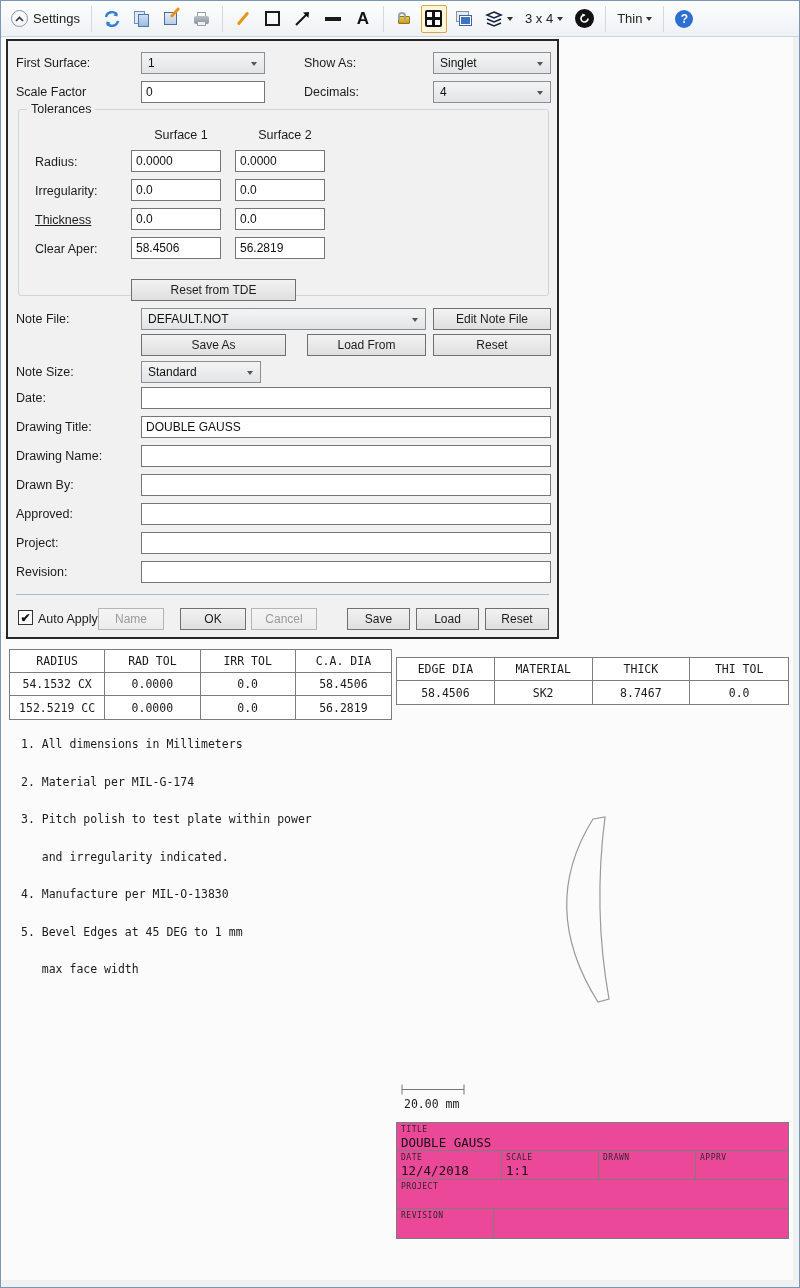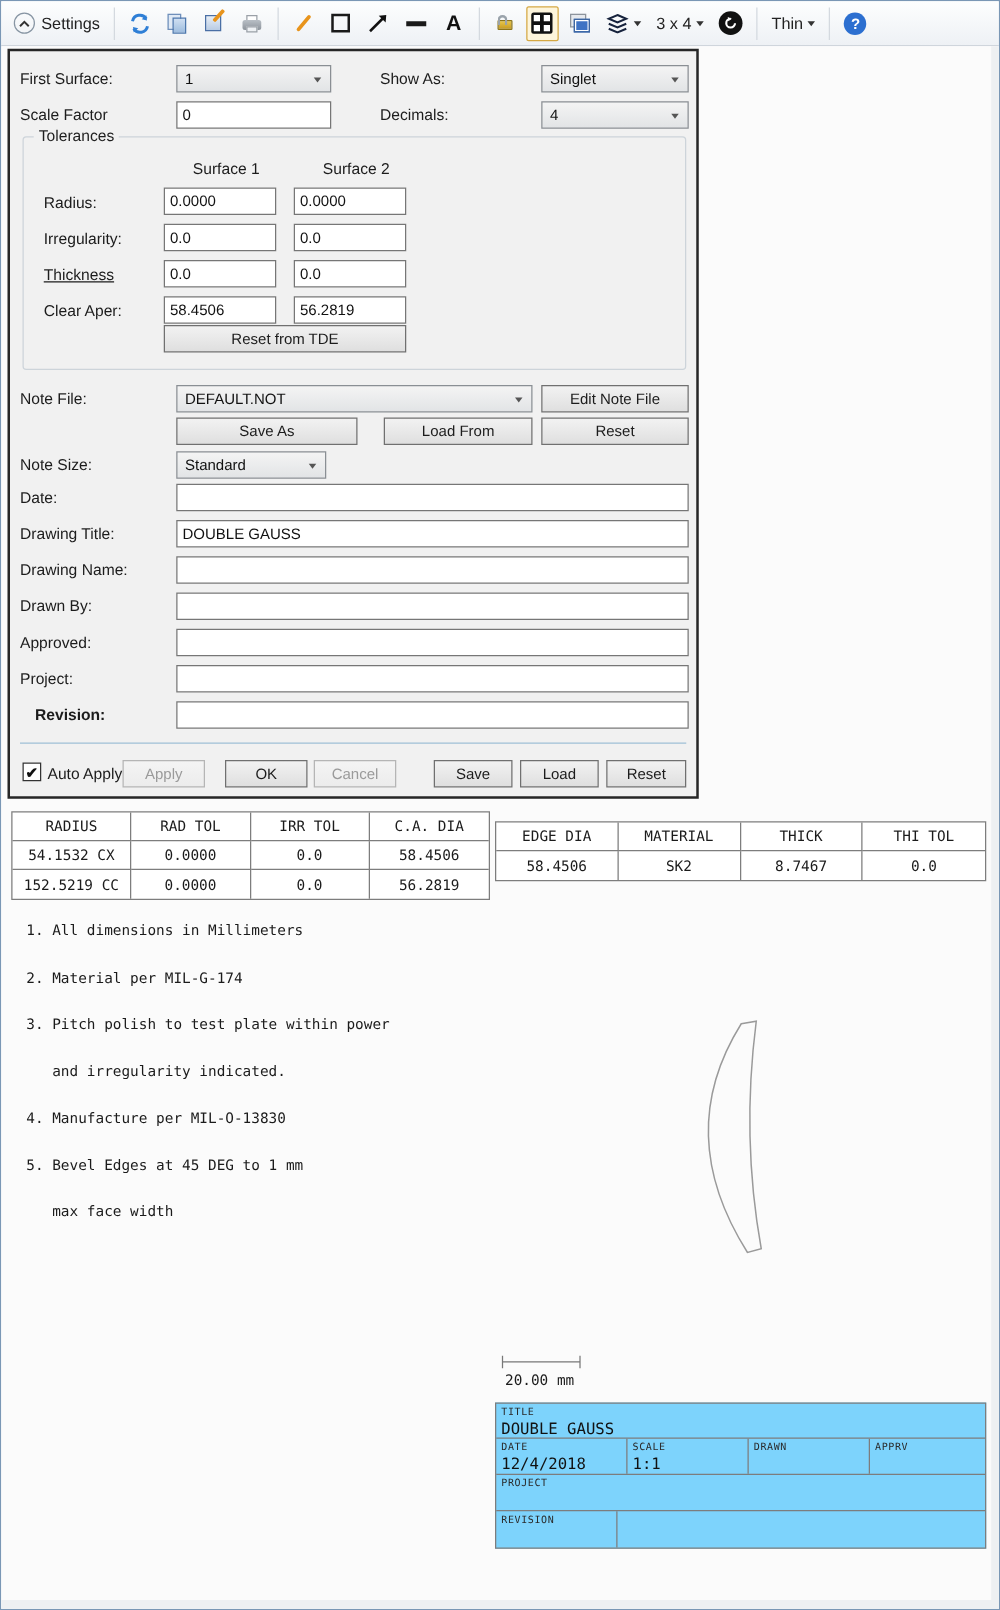--- a/index.html
+++ b/index.html
@@ -70,21 +70,21 @@
   .dtable { position:absolute; border:1px solid #7d7d7d; background:#fff; display:grid; }
   .dtable .cell { border-right:1px solid #7d7d7d; border-bottom:1px solid #7d7d7d; height:23px; display:flex; align-items:center; justify-content:center; font-size:11.5px; color:#1b1b1b; }
   .dtable .cell.last-col { border-right:none; }
   .dtable .cell.last-row { border-bottom:none; }
   .notes { position:absolute; left:20px; top:676px; font-size:11.5px; line-height:12.5px; white-space:pre; color:#1b1b1b; }
   .lens-svg { position:absolute; left:520px; top:770px; }
   .scalebar { position:absolute; left:399px; top:1046px; }
   .scale-text { position:absolute; left:403px; top:1060px; font-size:11.5px; color:#1b1b1b; }
 
   
-  .tblock { position:absolute; left:395px; top:1085px; width:393px; height:117px; border:1px solid #7d7d7d; background:#7dd3fc; }
+  .tblock { position:absolute; left:395px; top:1085px; width:393px; height:117px; border:1px solid #7d7d7d; background:#ec4899; }
   .tb-row { display:flex; border-bottom:1px solid #7d7d7d; }
   .tb-row:last-child { border-bottom:none; }
   .tb-cell { border-right:1px solid #7d7d7d; padding:2px 4px; position:relative; }
   .tb-cell:last-child { border-right:none; }
   .tb-small { font-size:8px; letter-spacing:0.5px; color:#2a2a2a; }
   .tb-val { font-size:12.5px; color:#111; margin-top:1px; }
 </style>
 </head>
 <body>
 
@@ -241,21 +241,21 @@
         <input class="tinput" style="left: 216px; top: 69px; width: 90px;" value="0.0">
 
         <span class="plabel" style="left:16px;top:103px;text-decoration:underline;">Thickness</span>
         <input class="tinput" style="left: 112px; top: 98px; width: 90px;" value="0.0">
         <input class="tinput" style="left: 216px; top: 98px; width: 90px;" value="0.0">
 
         <span class="plabel" style="left:16px;top:132px;">Clear Aper:</span>
         <input class="tinput" style="left: 112px; top: 127px; width: 90px;" value="58.4506">
         <input class="tinput" style="left: 216px; top: 127px; width: 90px;" value="56.2819">
 
-        <button class="btn" style="left:112px;top:150px;width:194px;">Reset from TDE</button>
+        <button class="btn" style="left:112px;top:169px;width:165px;">Reset from TDE</button>
       </div>
 
       <span class="plabel" style="left:8px;top:271px;">Note File:</span>
       <div class="dd" style="left:133px;top:267px;width:285px;">
         <span>DEFAULT.NOT</span>
           <span class="dd-caret"></span>
       </div>
       <button class="btn" style="left:425px;top:267px;width:118px;">Edit Note File</button>
       <button class="btn" style="left:133px;top:293px;width:145px;">Save As</button>
       <button class="btn" style="left:299px;top:293px;width:119px;">Load From</button>
@@ -272,28 +272,28 @@
       <span class="plabel" style="left:8px;top:379px;">Drawing Title:</span>
       <input class="tinput" style="left: 133px; top: 375px; width: 410px;" value="DOUBLE GAUSS">
       <span class="plabel" style="left:8px;top:408px;">Drawing Name:</span>
       <input class="tinput" style="left: 133px; top: 404px; width: 410px;" value="">
       <span class="plabel" style="left:8px;top:437px;text-align:center;">Drawn By:</span>
       <input class="tinput" style="left: 133px; top: 433px; width: 410px;" value="">
       <span class="plabel" style="left:8px;top:466px;">Approved:</span>
       <input class="tinput" style="left: 133px; top: 462px; width: 410px;" value="">
       <span class="plabel" style="left:8px;top:495px;">Project:</span>
       <input class="tinput" style="left: 133px; top: 491px; width: 410px;" value="">
-      <span class="plabel" style="left:20px;top:524px;font-weight:bold;">Revision:</span>
+      <span class="plabel" style="left:8px;top:524px;">Revision:</span>
       <input class="tinput" style="left: 133px; top: 520px; width: 410px;" value="">
 
       <div class="sep-line"></div>
 
       <span class="checkbox">✔</span>
       <span class="plabel" style="left:30px;top:571px;">Auto Apply</span>
-      <button class="btn disabled" style="left:90px;top:567px;width:66px;">Apply</button>
+      <button class="btn disabled" style="left:90px;top:567px;width:66px;">Name</button>
       <button class="btn" style="left:172px;top:567px;width:66px;">OK</button>
       <button class="btn disabled" style="left:243px;top:567px;width:66px;">Cancel</button>
       <button class="btn" style="left:339px;top:567px;width:63px;">Save</button>
       <button class="btn" style="left:408px;top:567px;width:63px;">Load</button>
       <button class="btn" style="left:477px;top:567px;width:64px;">Reset</button>
     </div>
 
     <div class="dtable mono" style="left:8px;top:612px;width:383px;grid-template-columns:1fr 1fr 1fr 1fr;">
       <div class="cell">RADIUS</div>
       <div class="cell">RAD TOL</div>

